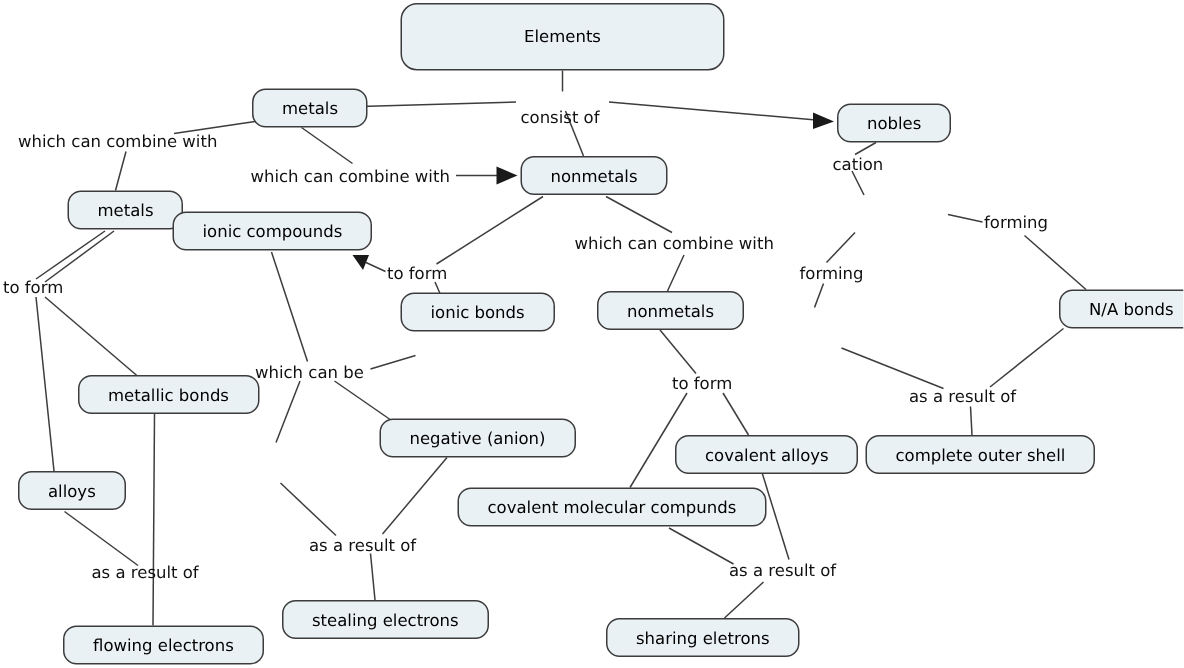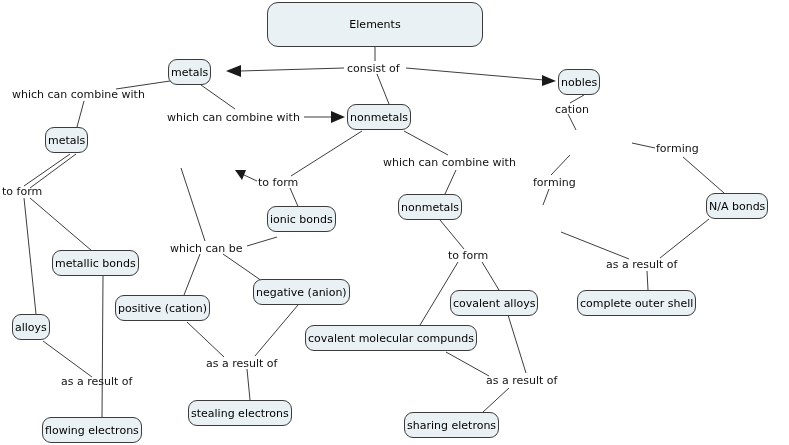--- a/index.html
+++ b/index.html
@@ -5,21 +5,21 @@
   html,body{margin:0;padding:0;background:#ffffff;}
   .canvas{
     position:relative;width:789px;height:445px;background:#ffffff;
     font-family:"DejaVu Sans","Liberation Sans",sans-serif;overflow:hidden;
   }
   .edges{position:absolute;left:0;top:0;z-index:1;}
   .node{
     position:absolute;box-sizing:border-box;height:26px;
     display:flex;align-items:center;justify-content:center;
     background:#e9f1f4;border:1px solid #3c3c3c;border-radius:9px;
-    padding:3px 2px;font-size:11px;color:#000;white-space:nowrap;z-index:3;
+    padding:3px 19px;font-size:11px;color:#000;white-space:nowrap;z-index:3;
   }
   .node.big{
     width:216px;height:45px;border-radius:11px;
   }
   .elabel{
     position:absolute;font-size:11px;color:#111;white-space:nowrap;z-index:2;
     line-height:13px;
   }
 </style>
 </head>
@@ -84,46 +84,46 @@
     <line x1="561" y1="232" x2="629" y2="259"></line>
     <line x1="709" y1="219" x2="660" y2="258"></line>
     <line x1="647" y1="271" x2="648" y2="290"></line>
 
     <polygon fill="#1a1a1a" stroke="none" points="226,71 241,65 241,77"></polygon>
     <polygon fill="#1a1a1a" stroke="none" points="556,81 542,75 542,86"></polygon>
     <polygon fill="#1a1a1a" stroke="none" points="345,117 331,111 331,123"></polygon>
     <polygon fill="#1a1a1a" stroke="none" points="235,170 246,170 242,180"></polygon>
   </svg>
 
-  <span class="elabel" style="left:347px;top:62px">consist of</span>
+  <span class="elabel" style="left:347px;top:72px">consist of</span>
   <span class="elabel" style="left:12px;top:88px">which can combine with</span>
   <span class="elabel" style="left:167px;top:111px">which can combine with</span>
   <span class="elabel" style="left:555px;top:103px">cation</span>
   <span class="elabel" style="left:656px;top:142px">forming</span>
   <span class="elabel" style="left:383px;top:156px">which can combine with</span>
   <span class="elabel" style="left:533px;top:176px">forming</span>
   <span class="elabel" style="left:2px;top:185px">to form</span>
   <span class="elabel" style="left:258px;top:176px">to form</span>
   <span class="elabel" style="left:170px;top:242px">which can be</span>
   <span class="elabel" style="left:448px;top:249px">to form</span>
   <span class="elabel" style="left:606px;top:258px">as a result of</span>
   <span class="elabel" style="left:61px;top:375px">as a result of</span>
   <span class="elabel" style="left:206px;top:357px">as a result of</span>
   <span class="elabel" style="left:486px;top:374px">as a result of</span>
 
   <div class="node big" style="left:267px;top:2px">Elements</div>
   <div class="node" style="left:168px;top:59px">metals</div>
   <div class="node" style="left:558px;top:69px">nobles</div>
   <div class="node" style="left:347px;top:104px">nonmetals</div>
   <div class="node" style="left:45px;top:127px">metals</div>
-  <div class="node" style="left:267px;top:206px">ionic bonds</div>
+  <div class="node" style="left:115px;top:141px">ionic compounds</div>
+  <div class="node" style="left:267px;top:195px">ionic bonds</div>
   <div class="node" style="left:398px;top:194px">nonmetals</div>
   <div class="node" style="left:706px;top:193px">N/A bonds</div>
   <div class="node" style="left:52px;top:250px">metallic bonds</div>
-  <div class="node" style="left:115px;top:295px">positive (cation)</div>
   <div class="node" style="left:253px;top:279px">negative (anion)</div>
   <div class="node" style="left:450px;top:290px">covalent alloys</div>
   <div class="node" style="left:577px;top:290px">complete outer shell</div>
   <div class="node" style="left:12px;top:314px">alloys</div>
   <div class="node" style="left:305px;top:325px">covalent molecular compunds</div>
   <div class="node" style="left:42px;top:417px">flowing electrons</div>
   <div class="node" style="left:188px;top:400px">stealing electrons</div>
   <div class="node" style="left:404px;top:412px">sharing eletrons</div>
 
 </div>

